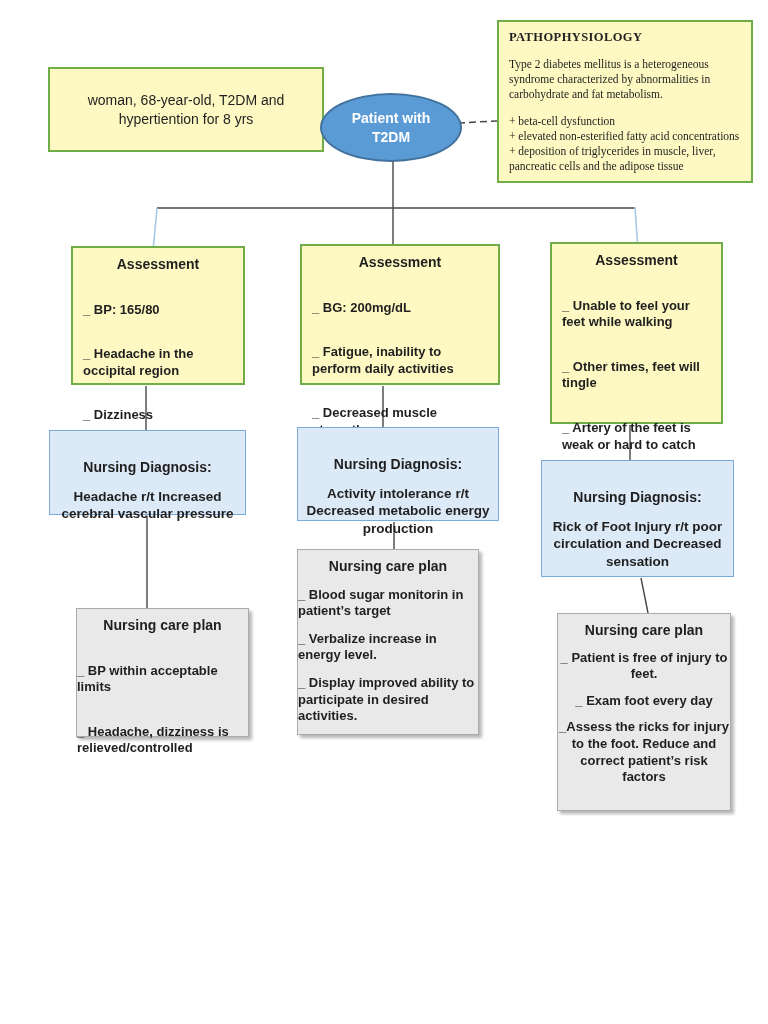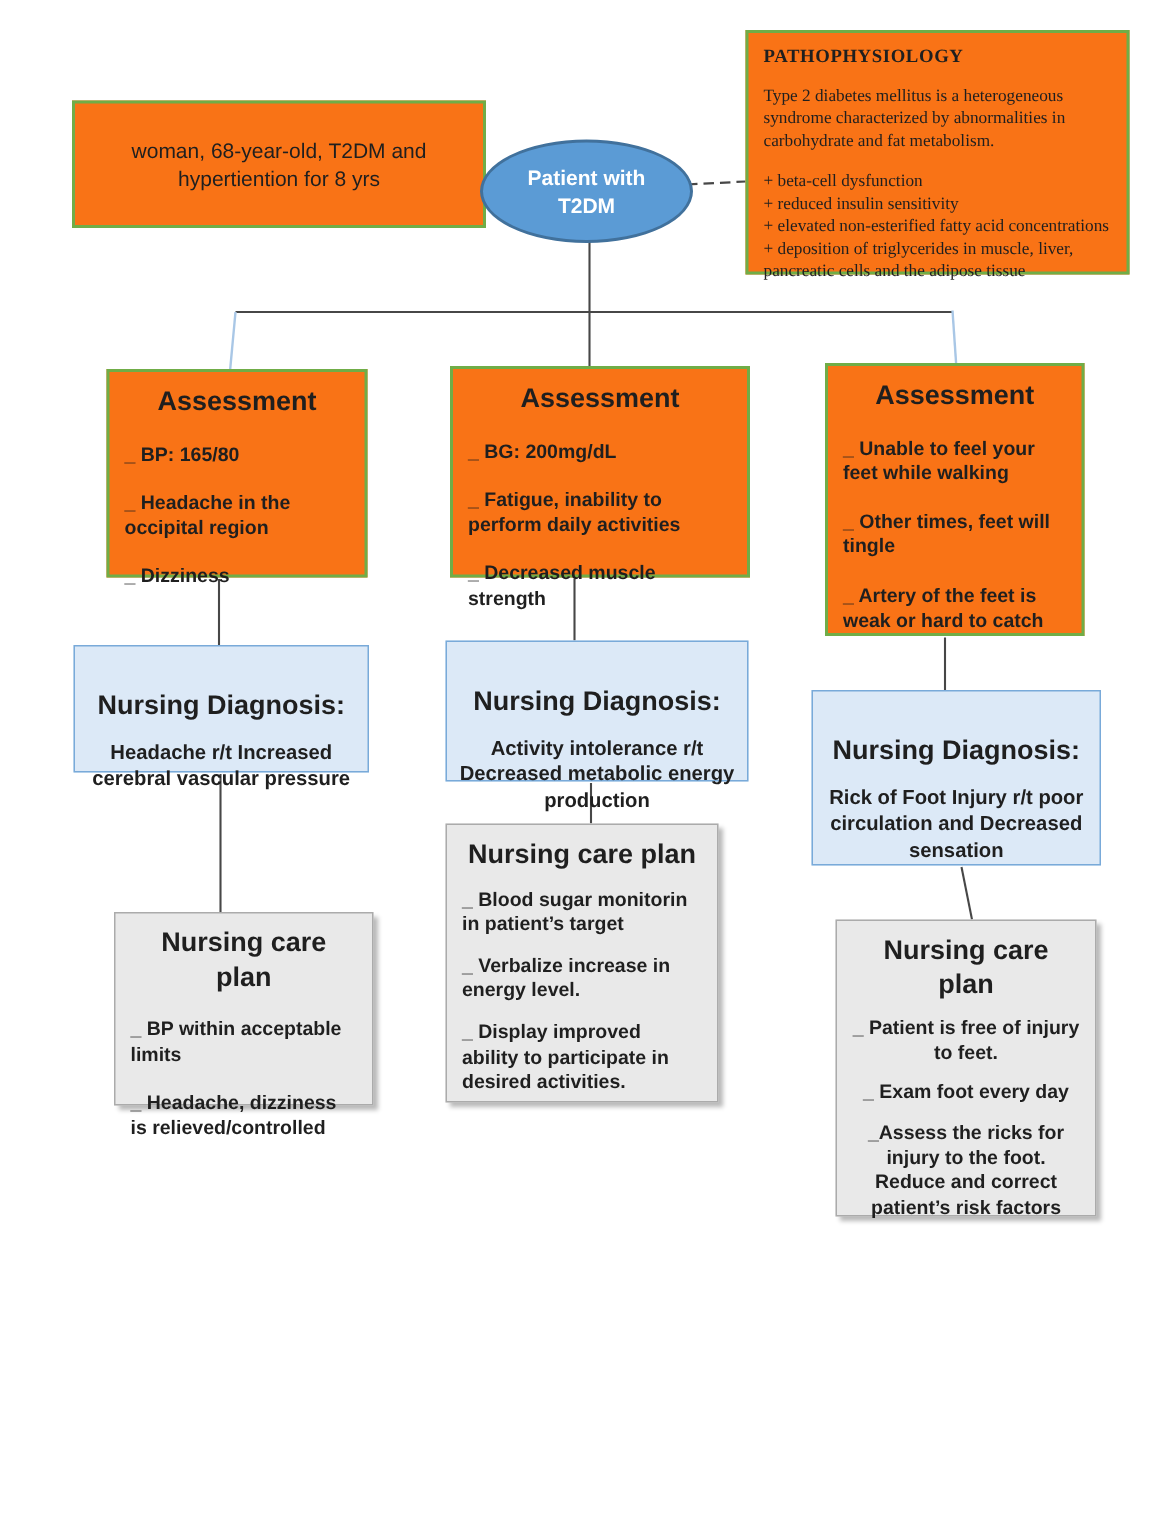--- a/index.html
+++ b/index.html
@@ -5,21 +5,21 @@
   html,body{margin:0;padding:0;background:#fff;}
   .page{
     position:relative;width:768px;height:1024px;background:#ffffff;
     font-family:"Liberation Sans",sans-serif;color:var(--text,#1f1f1f);
     overflow:hidden;
   }
   .connectors{position:absolute;left:0;top:0;z-index:0;}
   .ln{stroke:var(--connector-dark,#474747);stroke-width:1.4;fill:none;}
   .ln.light{stroke:var(--connector-light,#a9c7e6);stroke-width:1.6;}
   .ln.dash{stroke-dasharray:7 4;stroke-width:1.5;}
-  .box{position:absolute;box-sizing:border-box;background:#f97316;z-index:1;}
+  .box{position:absolute;box-sizing:border-box;background:#fef9c3;z-index:1;}
   .box.green{border:2px solid var(--green-border,#70ad47);}
 
   
   .patient{left:48px;top:67px;width:276px;height:85px;display:flex;align-items:center;justify-content:center;}
   .ptext{font-size:14px;text-align:center;line-height:1.35;padding:0 14px;}
 
   
   .node{
     position:absolute;left:320px;top:93px;width:138px;height:65px;z-index:1;
     background:var(--node-fill,#5b9bd5);border:2px solid var(--node-border,#41719c);
@@ -27,42 +27,42 @@
     color:var(--node-text,#fff);font-weight:bold;font-size:14px;text-align:center;line-height:1.35;
   }
 
   
   .patho{left:497px;top:20px;width:256px;height:163px;font-family:"Liberation Serif",serif;padding:8px 10px;}
   .patho-title{font-size:12.5px;font-weight:bold;letter-spacing:.4px;margin-bottom:9px;}
   .patho-desc{font-size:11.5px;line-height:1.32;margin-bottom:11px;margin-top:12px;}
   .patho-factor{font-size:11.5px;line-height:1.32;}
 
   
-  .btitle{font-size:18px;font-weight:bold;text-align:center;line-height:1.25;}
-  .bitem{font-size:13px;font-weight:bold;line-height:1.28;margin-top:16px;}
+  .btitle{font-size:14px;font-weight:bold;text-align:center;line-height:1.25;}
+  .bitem{font-size:13px;font-weight:bold;line-height:1.28;margin-top:28px;}
 
   .assess{padding:8px 10px;}
   .a1{left:71px;top:246px;width:174px;height:139px;}
   .a2{left:300px;top:244px;width:200px;height:141px;}
   .a3{left:550px;top:242px;width:173px;height:182px;}
 
   .diag{
     background:var(--diagnosis-fill,#dce9f7);
     border:1.5px solid var(--diagnosis-border,#79aad9);
     padding:28px 8px;text-align:center;
   }
   .dtext{font-size:13.5px;font-weight:bold;line-height:1.3;margin-top:11px;}
   .d1{left:49px;top:430px;width:197px;height:85px;}
   .d2{left:297px;top:427px;width:202px;height:94px;}
   .d3{left:541px;top:460px;width:193px;height:117px;}
 
   .care{
     background:var(--careplan-fill,#e9e9e9);
     border:1.5px solid var(--careplan-border,#ababab);
-    padding:8px 10px;box-shadow:3px 3px 3px rgba(0,0,0,.28);
+    padding:8px 0;box-shadow:3px 3px 3px rgba(0,0,0,.28);
   }
   .c1{left:76px;top:608px;width:173px;height:129px;}
   .c2{left:297px;top:549px;width:182px;height:186px;}
   .c2 .bitem{margin-top:11px;}
   .c3{left:557px;top:613px;width:174px;height:198px;}
   .c3 .bitem{text-align:center;margin-top:10px;}
 </style>
 </head>
 <body>
 
@@ -91,21 +91,20 @@
     <div>
       <div>Patient with</div>
       <div>T2DM</div>
     </div>
   </div>
 
   <div class="box green patho">
     <div class="patho-title">PATHOPHYSIOLOGY</div>
     <div class="patho-desc">Type 2 diabetes mellitus is a heterogeneous syndrome characterized by abnormalities in carbohydrate and fat metabolism.</div>
     <div class="patho-factor">+ beta-cell dysfunction</div>
-    <div class="patho-factor">+ reduced insulin sensitivity</div>
     <div class="patho-factor">+ elevated non-esterified fatty acid concentrations</div>
     <div class="patho-factor">+ deposition of triglycerides in muscle, liver, pancreatic cells and the adipose tissue</div>
   </div>
 
   <div class="box green assess a1">
     <div class="btitle">Assessment</div>
     <div class="bitem">_ BP: 165/80</div>
     <div class="bitem">_ Headache in the occipital region</div>
     <div class="bitem">_ Dizziness</div>
   </div>

